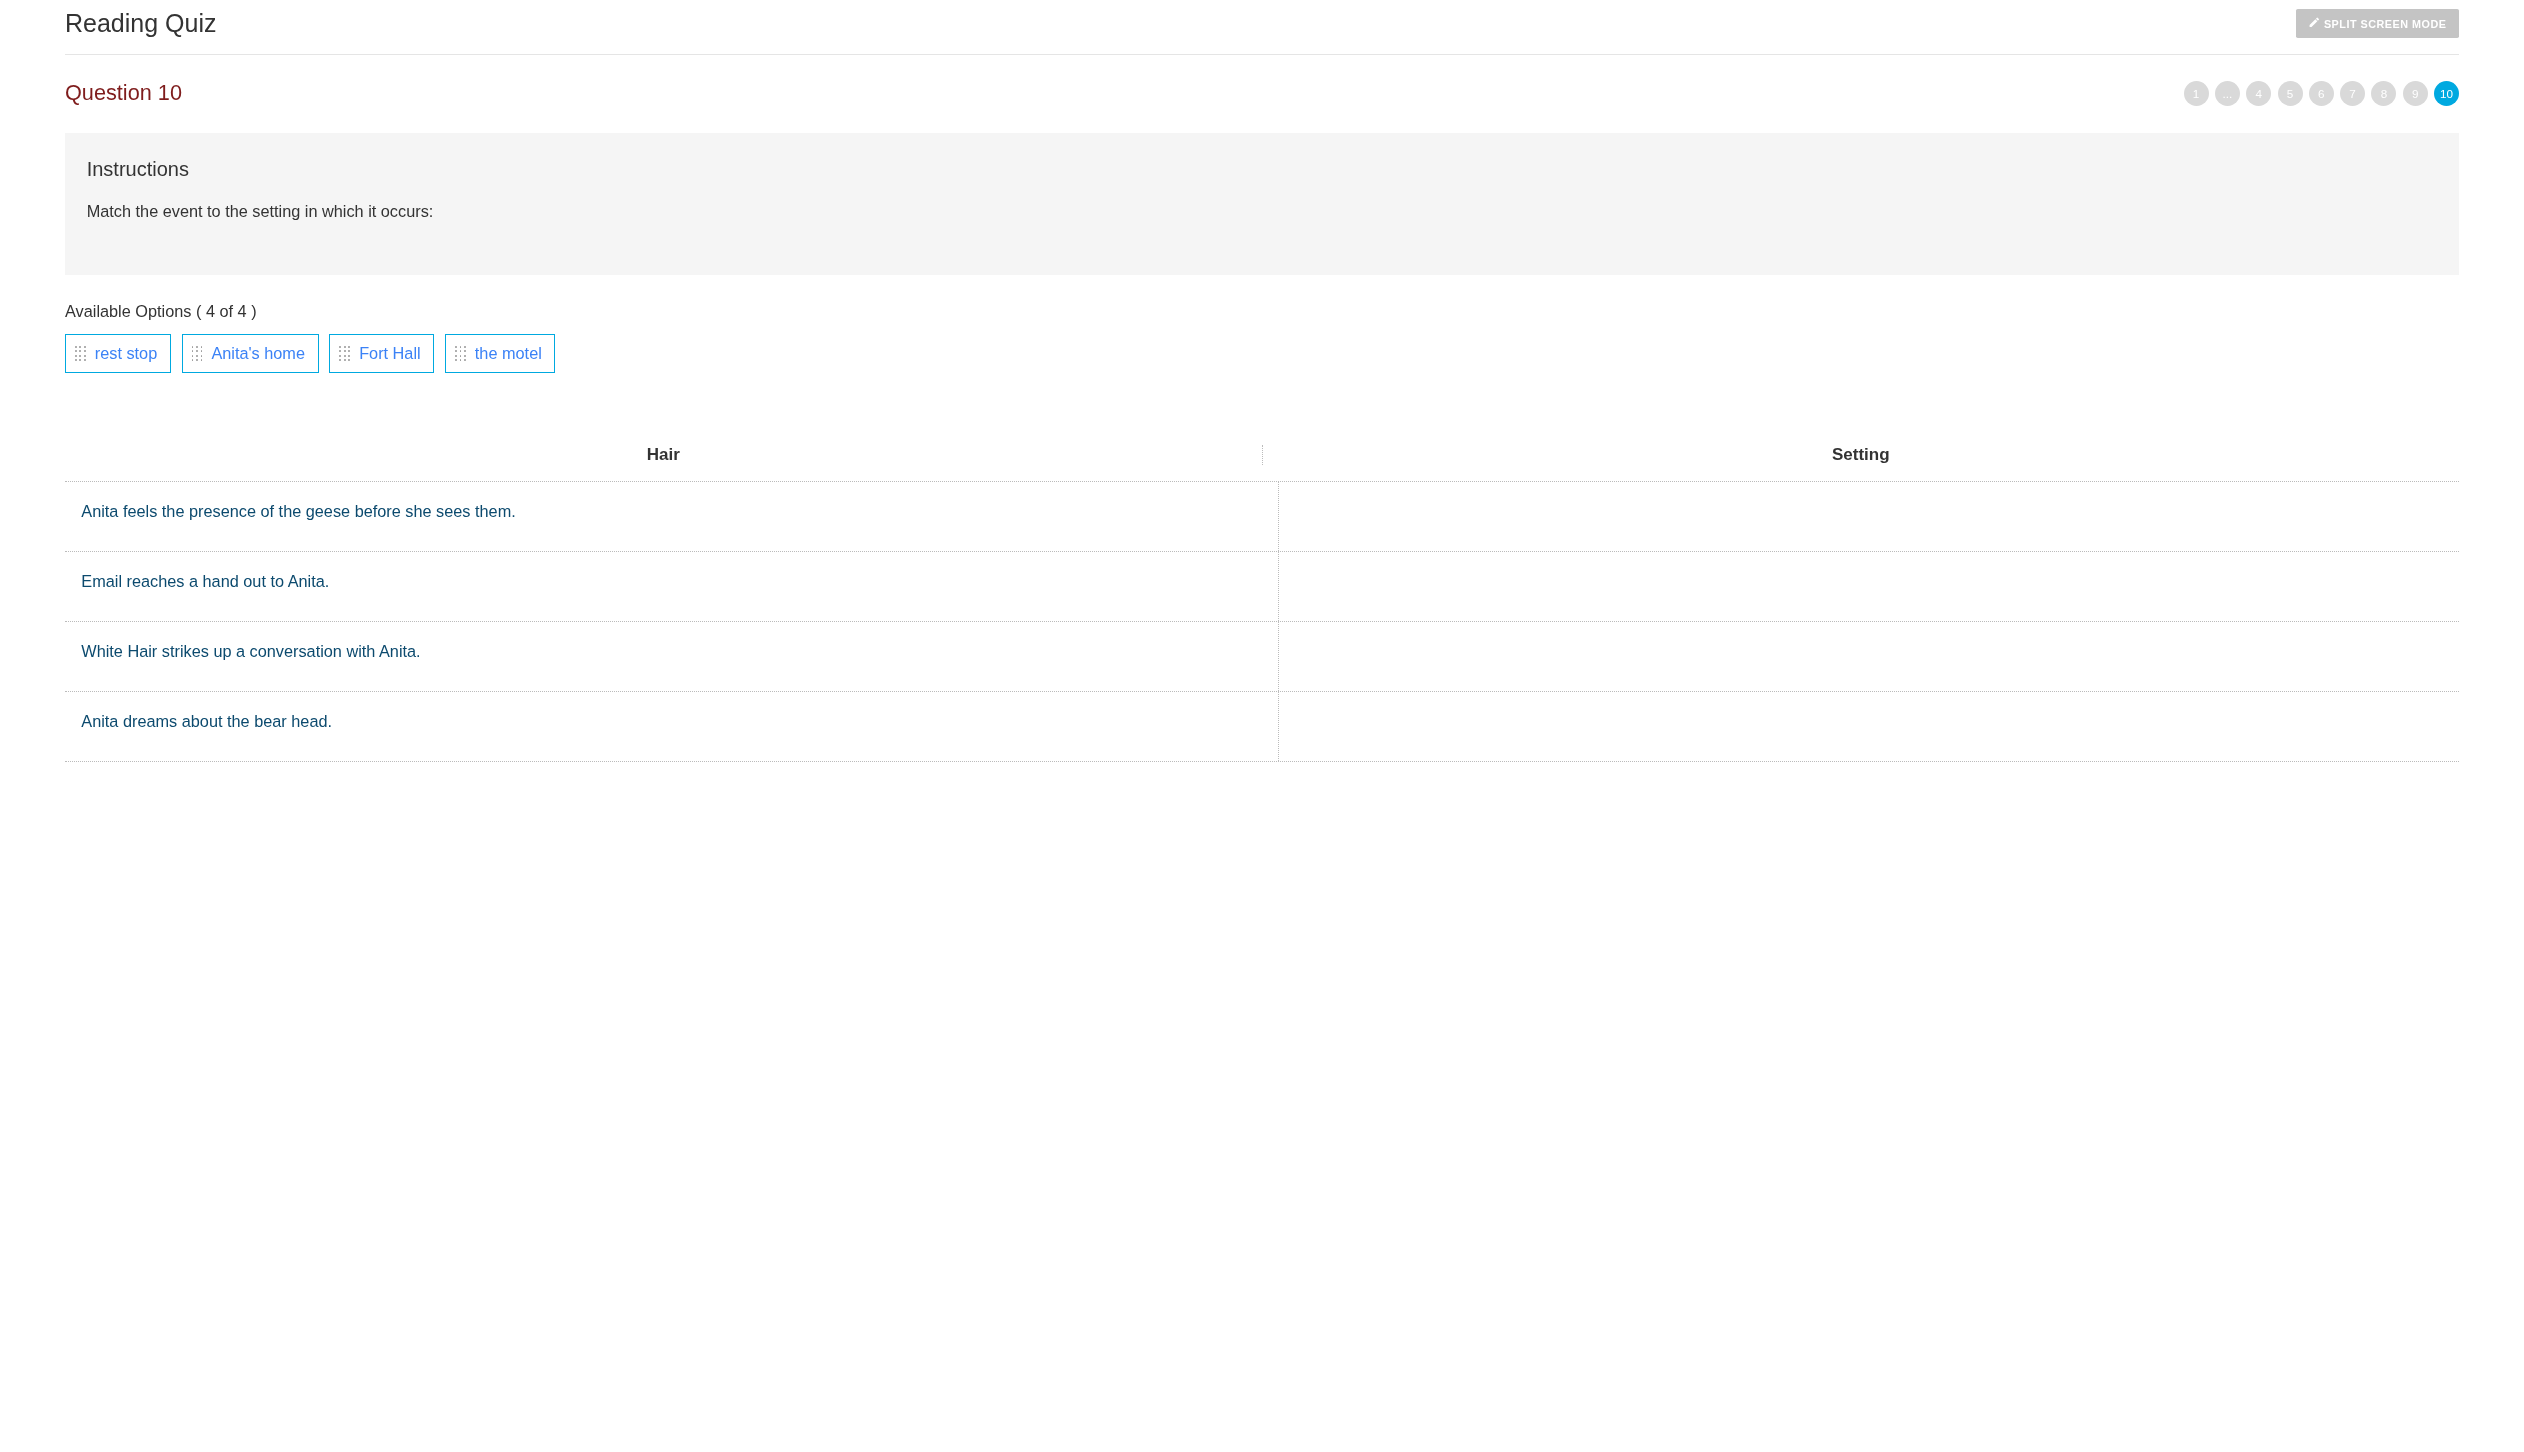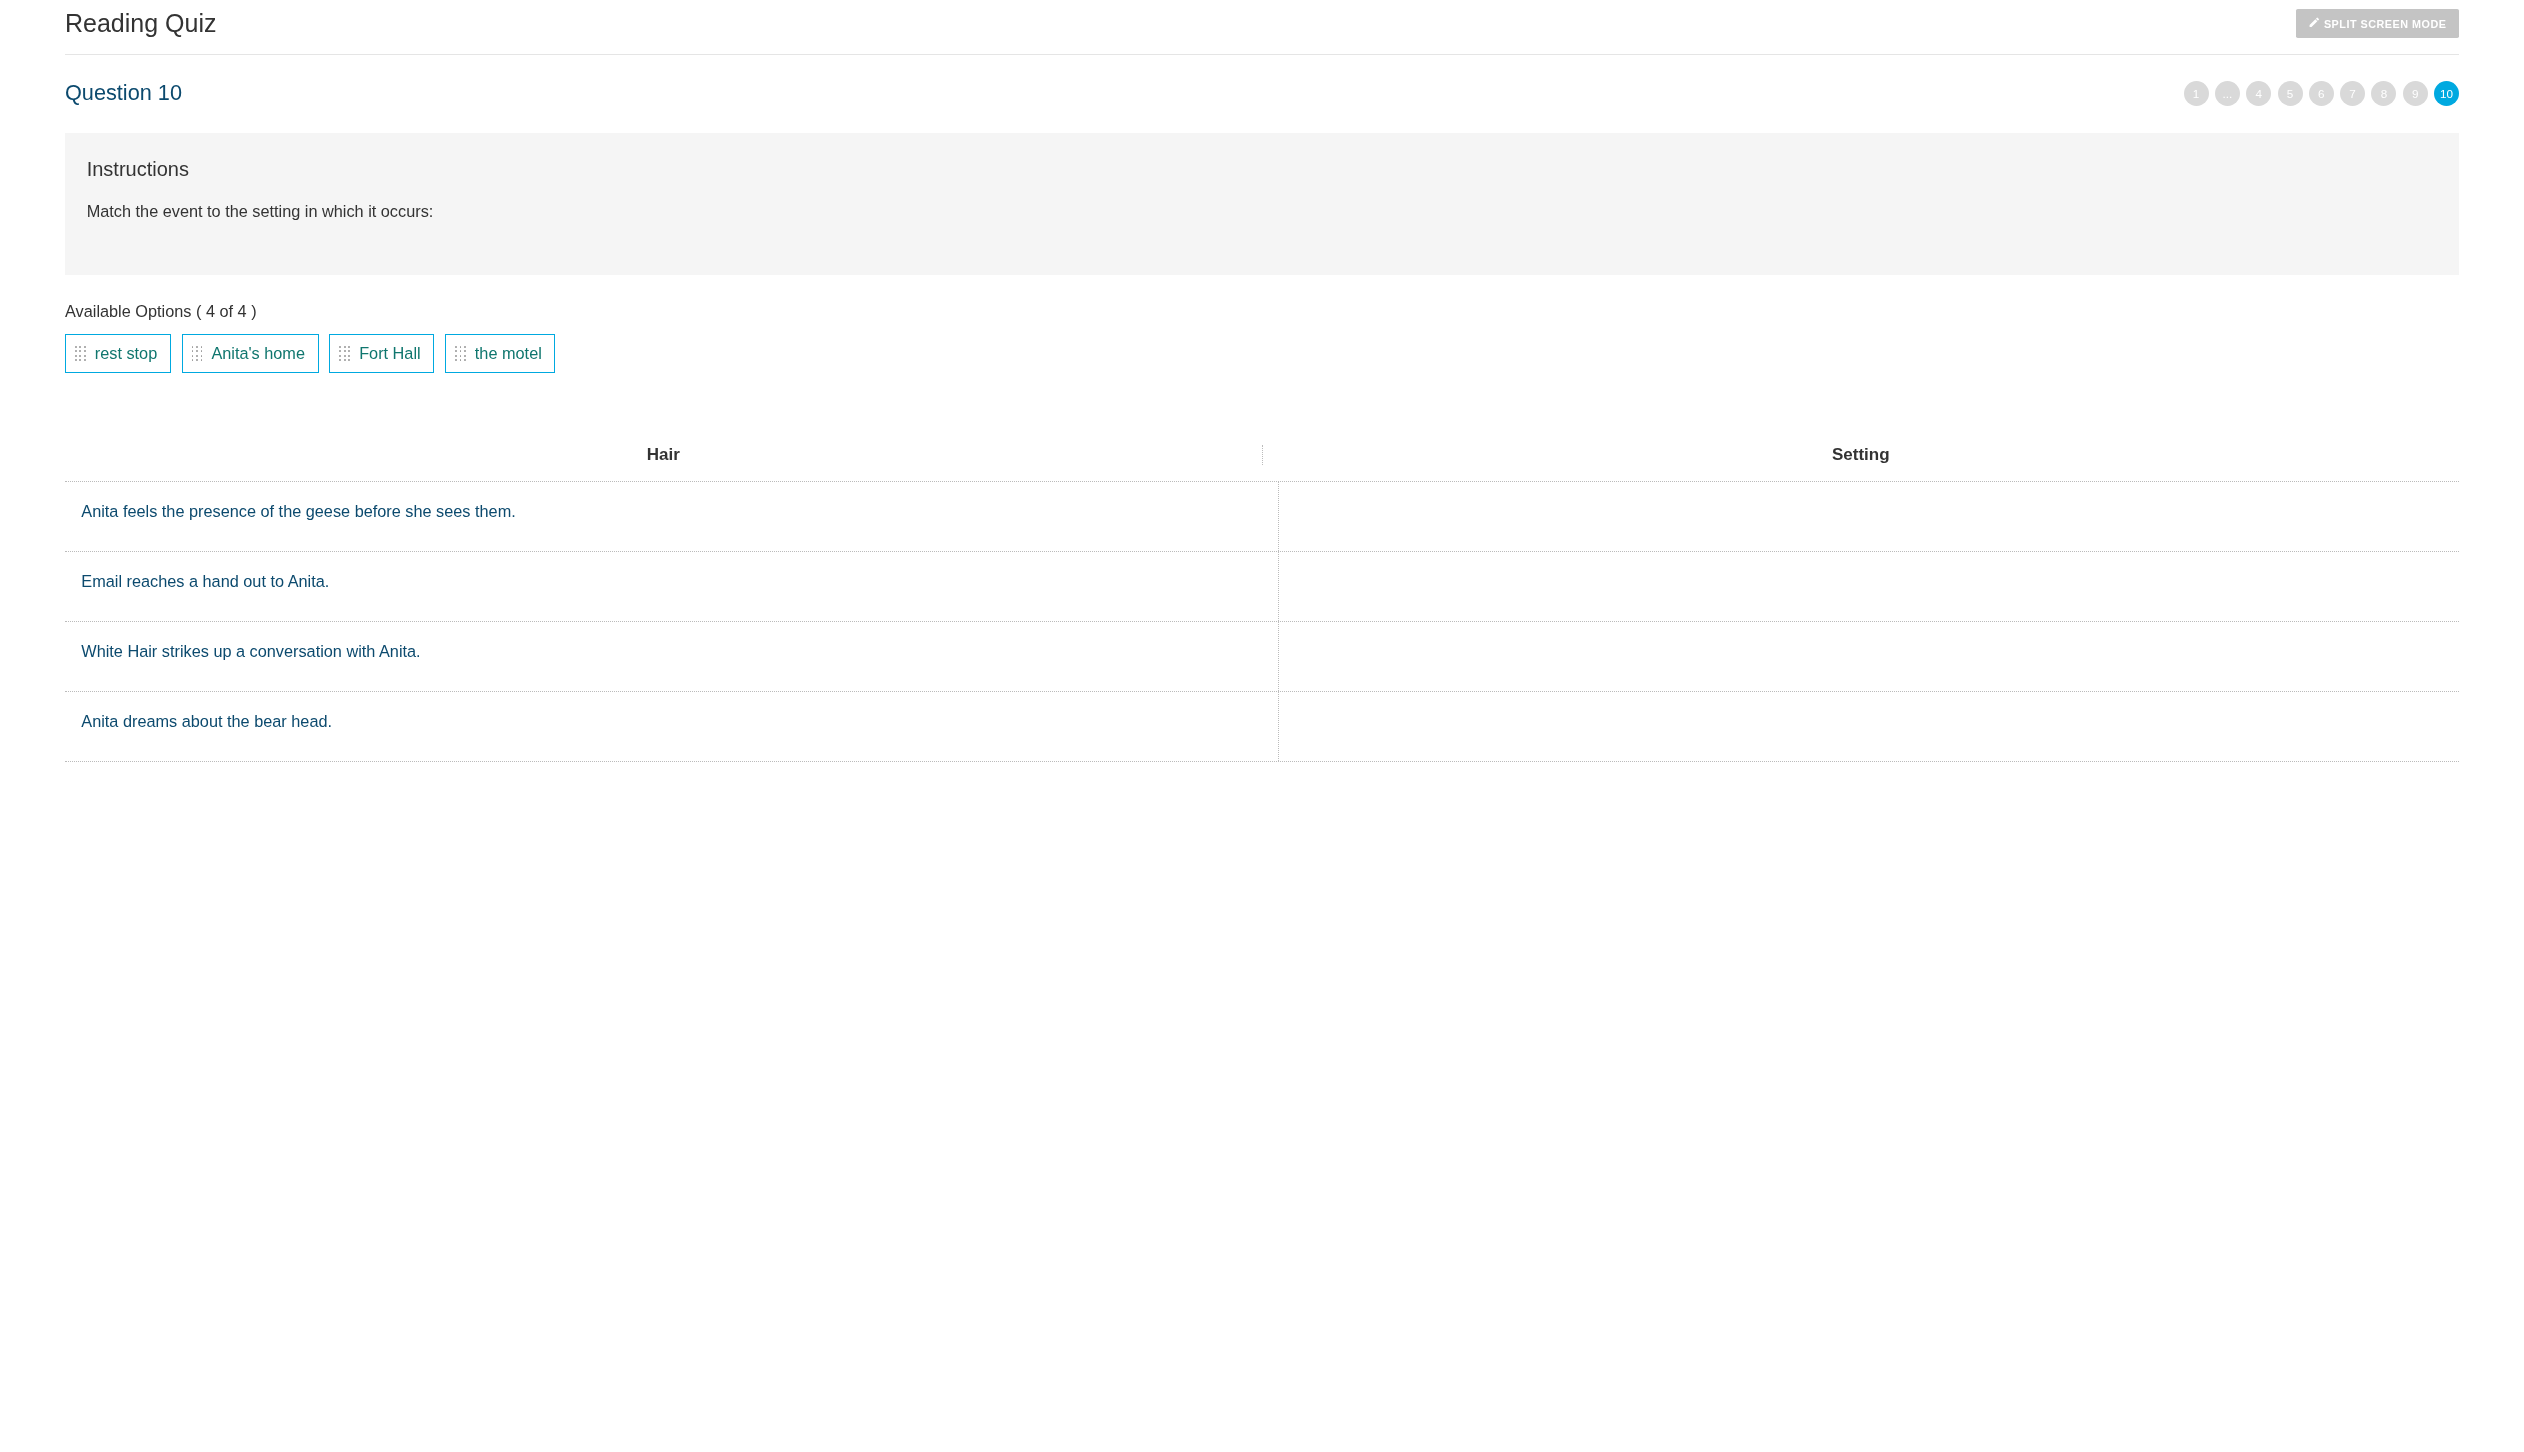--- a/index.html
+++ b/index.html
@@ -46,21 +46,21 @@
     }
     .question-row {
       display: flex;
       justify-content: space-between;
       align-items: center;
       padding: 25px 0 27px 0;
     }
     .question-title {
       font-size: 21.7px;
       font-weight: 400;
-      color: #0c4a6e;
+      color: #7f1d1d;
     }
     .nav-dots {
       display: flex;
       gap: 6.3px;
     }
     .nav-dot {
       width: 25px;
       height: 25px;
       border-radius: 50%;
       background: #d9d9d9;
@@ -104,21 +104,21 @@
     }
     .option-chip {
       border: 0.9px solid #00a9e0;
       background: #ffffff;
       padding: 9px 12.6px 9px 9px;
       display: flex;
       align-items: center;
       gap: 9px;
       cursor: grab;
       font-size: 16.3px;
-      color: #0f766e;
+      color: #3b82f6;
     }
     .drag-handle {
       display: grid;
       grid-template-columns: repeat(3, 1.8px);
       grid-template-rows: repeat(4, 1.8px);
       gap: 2.7px 2.7px;
     }
     .drag-handle span {
       width: 1.8px;
       height: 1.8px;

